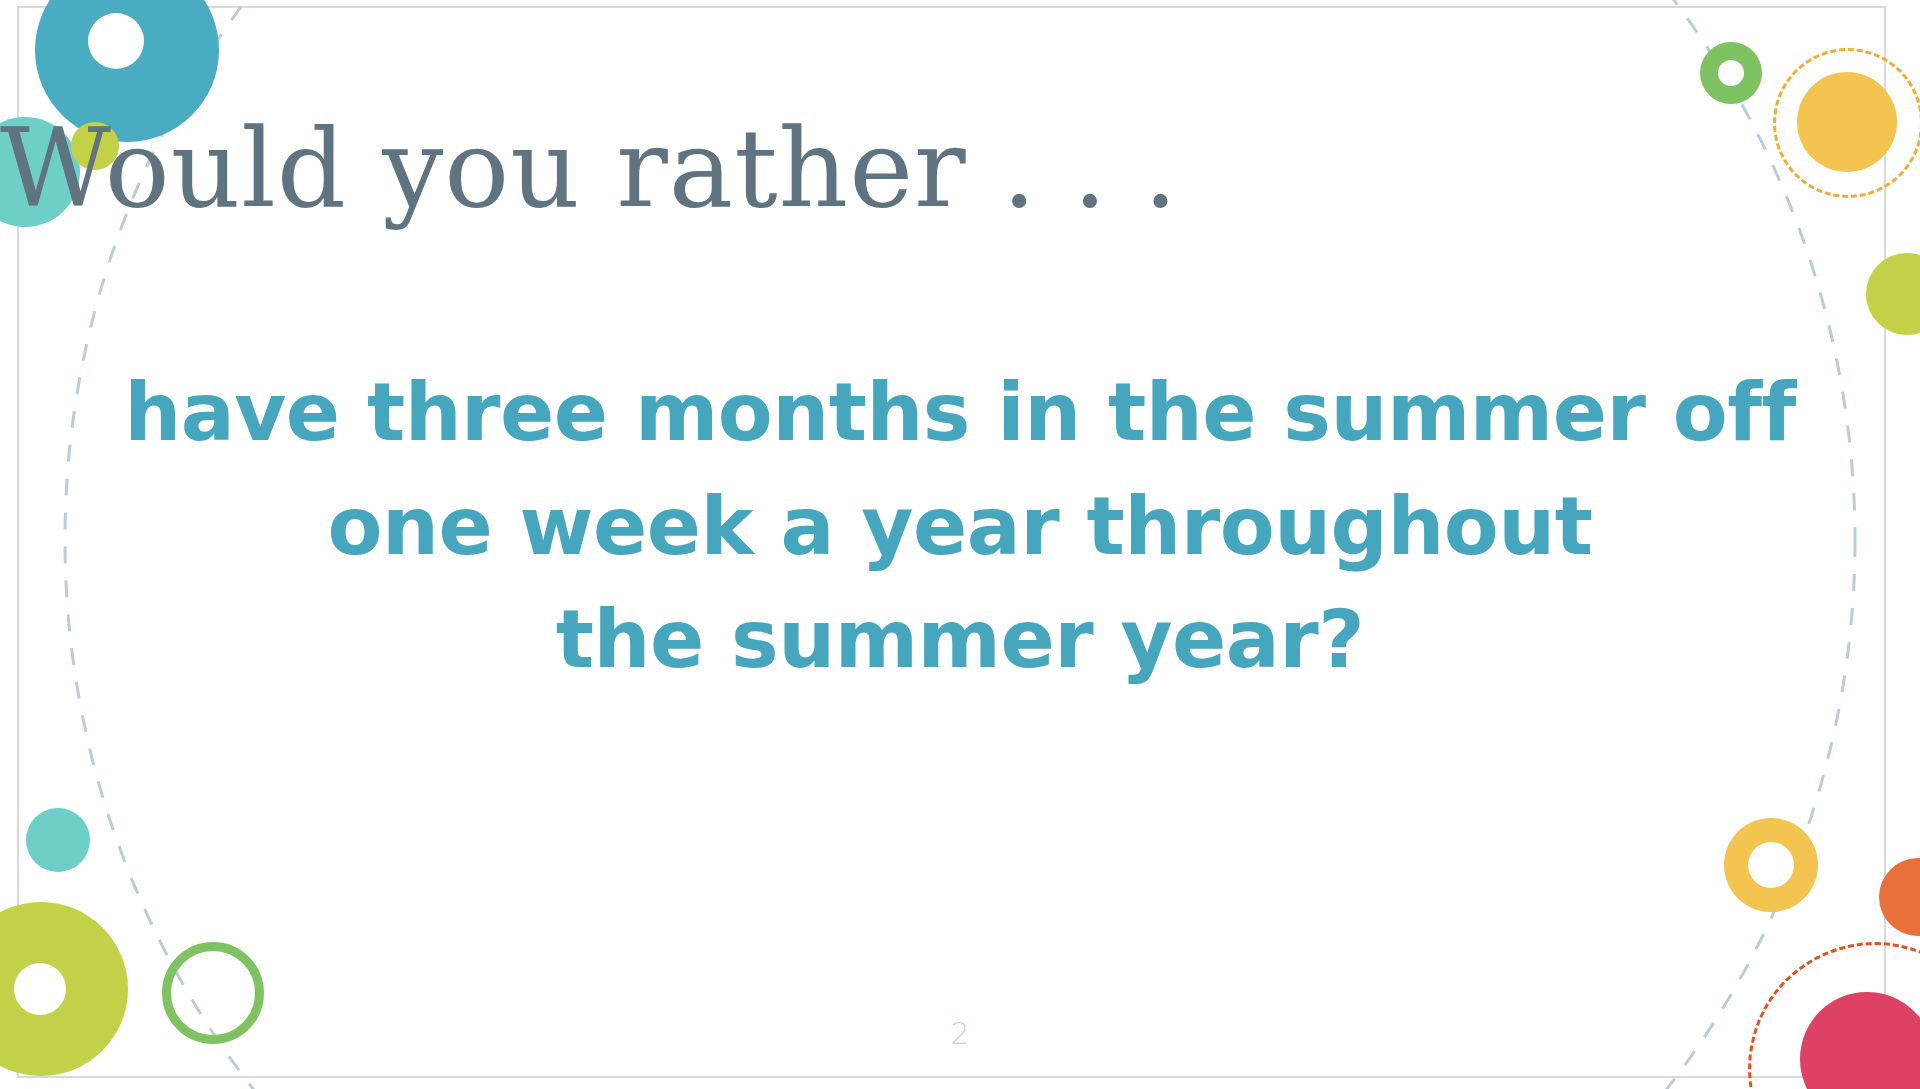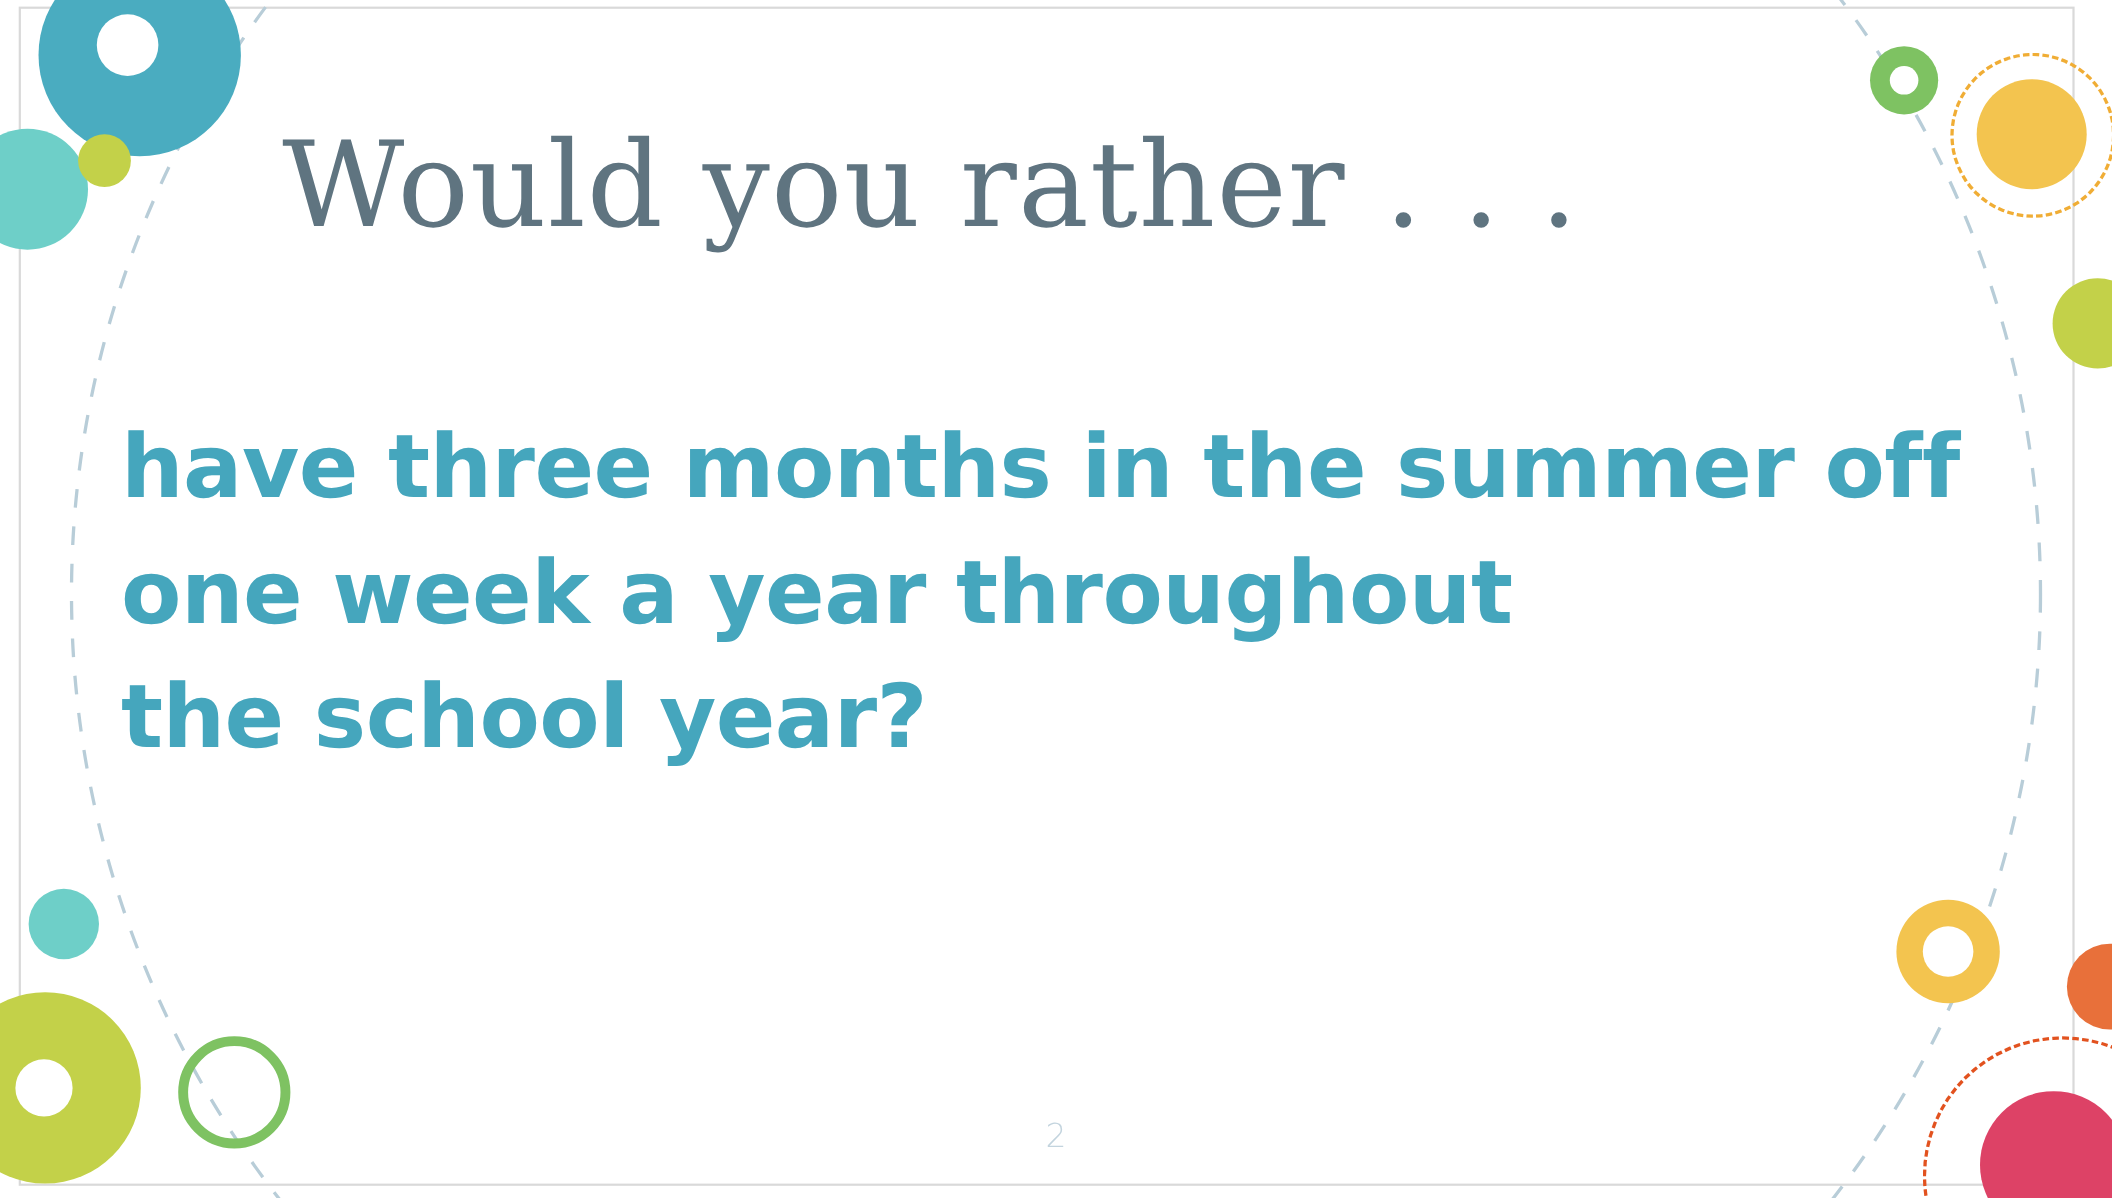--- a/index.html
+++ b/index.html
@@ -71,35 +71,36 @@
     width: 1920px;
     height: 1089px;
     z-index: 3;
   }
 
   .title {
     position: absolute;
     left: 0;
     top: 112px;
     width: 1692px;
-    text-align: center;
+    text-align: left;
     font-family: "DejaVu Serif", serif;
     font-weight: 400;
     font-size: 108px;
     line-height: 1.05;
     letter-spacing: 1px;
     color: #5f7480;
     white-space: nowrap;
   }
 
   .body-block {
     position: absolute;
     left: 110px;
-    top: 368px;
+    top: 356px;
     width: 1700px;
+    text-align: center;
     font-family: "DejaVu Sans", sans-serif;
     font-weight: bold;
     font-size: 80px;
     line-height: 1.42;
     letter-spacing: -0.5px;
     color: #45a6bd;
   }
   .body-line {
     display: block;
     white-space: nowrap;
@@ -164,20 +165,20 @@
 
   </div>
 
   <div class="content">
 
     <div class="title">Would you rather . . .</div>
 
     <div class="body-block">
       <span class="body-line">have three months in the summer off</span>
       <span class="body-line">one week a year throughout</span>
-      <span class="body-line">the school year?</span>
+      <span class="body-line">the summer year?</span>
     </div>
 
     <div class="page-number">2</div>
 
   </div>
 
 </div>
 
 </body></html>

